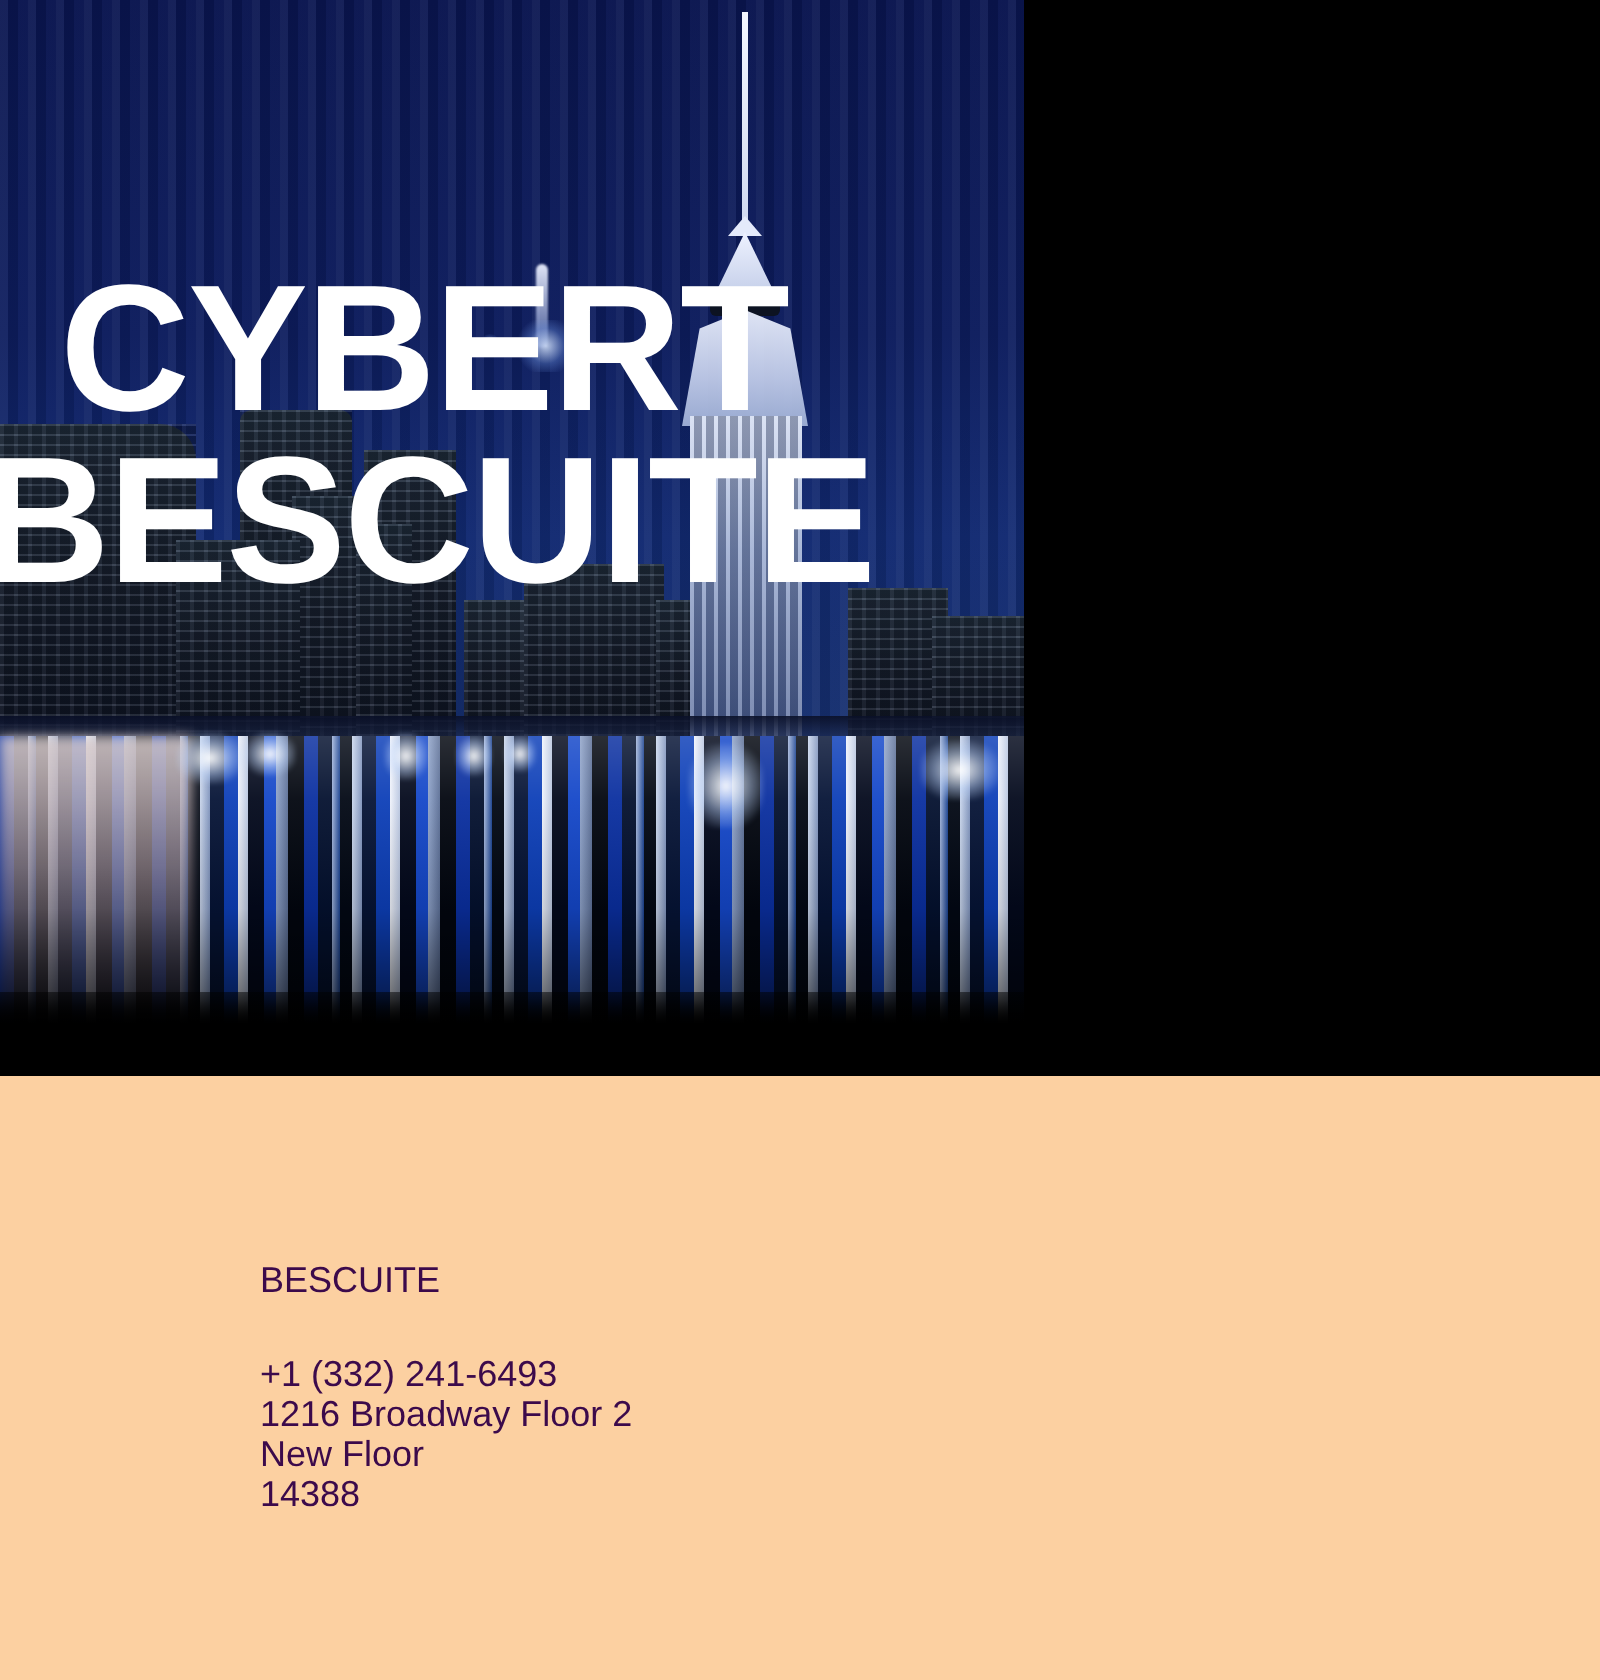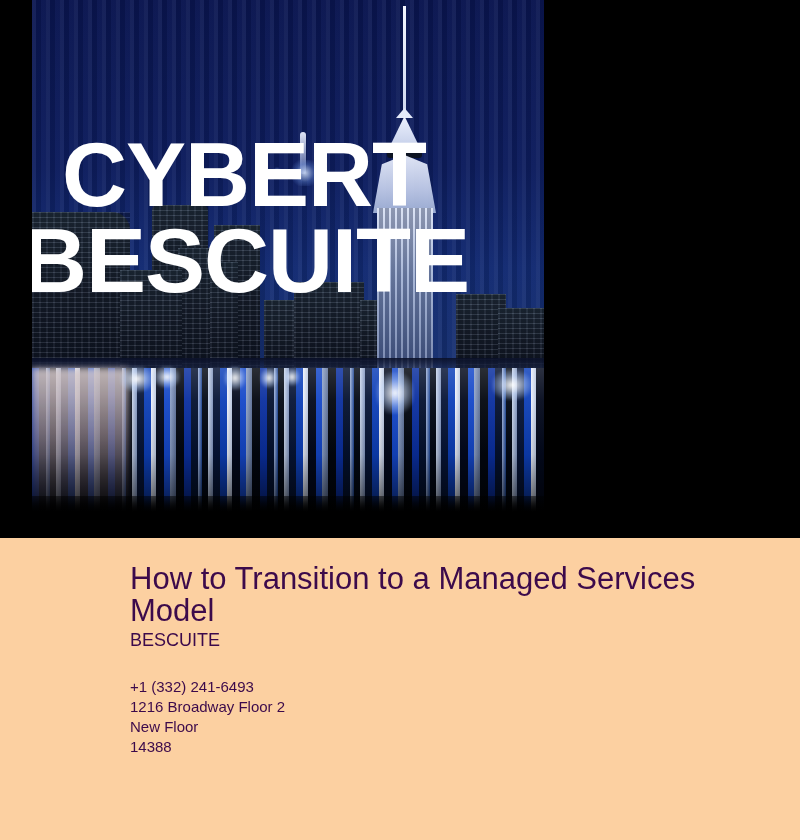--- a/index.html
+++ b/index.html
@@ -28,21 +28,20 @@
   }
 
   .hero-image {
     position: absolute;
     left: 0;
     top: 0;
     width: 512px;
     height: 512px;
     overflow: hidden;
     background: #0b1b52;
-    margin-left: 32px;
   }
 
   
   .sky {
     position: absolute;
     left: 0; top: 0;
     width: 512px; height: 372px;
     background:
       linear-gradient(180deg, #0a1550 0%, #0d1d5e 45%, #122a72 72%, #16306f 100%);
   }
@@ -273,21 +272,21 @@
     color: #3c0a4b;
     font-size: 18px;
     line-height: 20px;
   }
 
   .contact-block {
     position: absolute;
     left: 130px;
     top: 139px;
     color: #3c0a4b;
-    font-size: 15px;
+    font-size: 18px;
     line-height: 20px;
   }
   .contact-line { display: block; }
 
   .source-url {
     position: absolute;
     left: 130px;
     top: 220px;
     color: #3c0a4b;
     font-size: 10px;
@@ -344,21 +343,20 @@
     <div class="overlay-text">
       <div>CYBERT</div>
       <div class="overlay-line-2">BESCUITE</div>
     </div>
 
   </div>
 </div>
 
 <div class="info-panel">
 
-  <h1 class="page-title">How to Transition to a Managed Services Model</h1>
 
   <div class="org-name">BESCUITE</div>
 
   <div class="contact-block">
     <span class="contact-line">+1 (332) 241-6493</span>
     <span class="contact-line">1216 Broadway Floor 2</span>
     <span class="contact-line">New Floor</span>
     <span class="contact-line">14388</span>
   </div>
 

